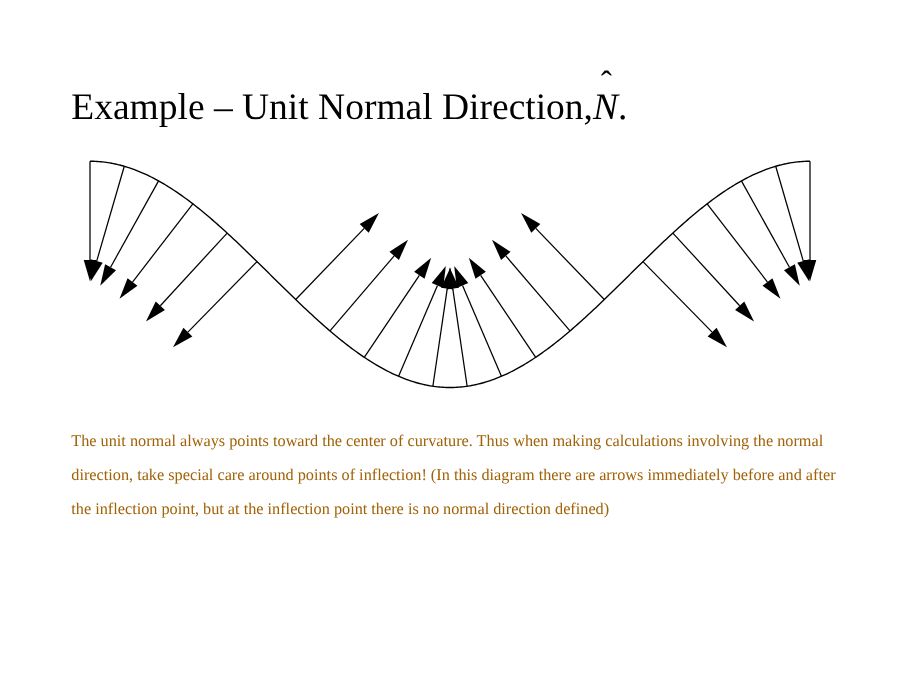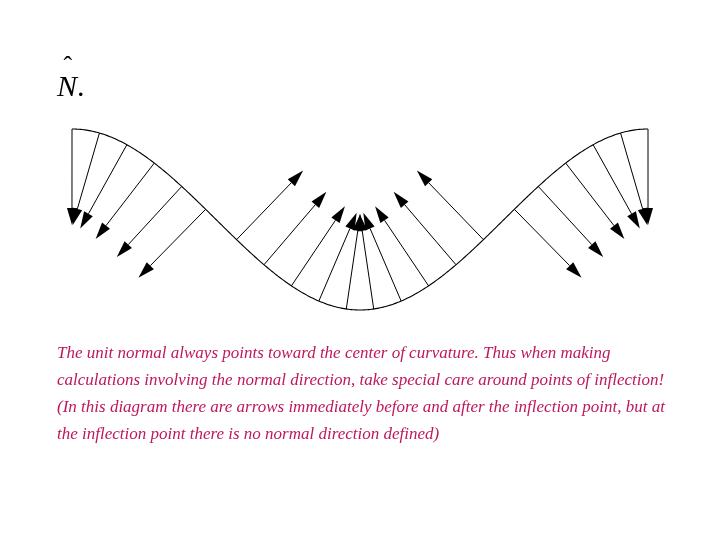--- a/index.html
+++ b/index.html
@@ -56,36 +56,35 @@
     top: 108px;
     width: 720px;
     height: 220px;
   }
   #body-text {
     position: absolute;
     left: 57px;
     top: 339px;
     width: 626px;
     font-family: "Liberation Serif", "DejaVu Serif", serif;
-    font-size: 17px;
+    font-size: 13px;
     line-height: 27px;
-    color: #be185d;
-    font-style: italic;
+    color: #a16207;
   }
   #body-text p {
     margin: 0;
   }
 </style>
 </head>
 <body>
 
 <div id="slide">
 
   <div id="slide-title">
-    <span class="nhat"><span class="hat">ˆ</span><span>N</span></span><span>.</span>
+    <span>Example – Unit Normal Direction,</span><span class="nhat"><span class="hat">ˆ</span><span>N</span></span><span>.</span>
   </div>
 
   <div id="diagram">
     <svg id="diagram-svg" width="720" height="220" viewBox="0 0 720 220">
       <g>
         <path id="curve-path" fill="none" stroke="#000000" stroke-width="1.1" d="M72.00 21.00L73.44 21.01L74.88 21.04L76.32 21.10L77.76 21.18L79.20 21.28L80.64 21.40L82.08 21.55L83.52 21.71L84.96 21.90L86.40 22.11L87.84 22.35L89.28 22.60L90.72 22.88L92.16 23.18L93.60 23.50L95.04 23.84L96.48 24.21L97.92 24.59L99.36 25.00L100.80 25.43L102.24 25.88L103.68 26.35L105.12 26.84L106.56 27.36L108.00 27.89L109.44 28.44L110.88 29.02L112.32 29.61L113.76 30.23L115.20 30.86L116.64 31.52L118.08 32.19L119.52 32.89L120.96 33.60L122.40 34.34L123.84 35.09L125.28 35.86L126.72 36.65L128.16 37.46L129.60 38.28L131.04 39.13L132.48 39.99L133.92 40.87L135.36 41.77L136.80 42.68L138.24 43.61L139.68 44.56L141.12 45.53L142.56 46.51L144.00 47.51L145.44 48.52L146.88 49.55L148.32 50.59L149.76 51.65L151.20 52.72L152.64 53.81L154.08 54.92L155.52 56.03L156.96 57.16L158.40 58.31L159.84 59.46L161.28 60.63L162.72 61.81L164.16 63.01L165.60 64.21L167.04 65.43L168.48 66.66L169.92 67.90L171.36 69.15L172.80 70.41L174.24 71.69L175.68 72.97L177.12 74.26L178.56 75.56L180.00 76.87L181.44 78.18L182.88 79.51L184.32 80.84L185.76 82.19L187.20 83.53L188.64 84.89L190.08 86.25L191.52 87.62L192.96 88.99L194.40 90.37L195.84 91.76L197.28 93.15L198.72 94.54L200.16 95.94L201.60 97.34L203.04 98.75L204.48 100.16L205.92 101.57L207.36 102.98L208.80 104.40L210.24 105.82L211.68 107.24L213.12 108.66L214.56 110.08L216.00 111.50L217.44 112.92L218.88 114.34L220.32 115.76L221.76 117.18L223.20 118.60L224.64 120.02L226.08 121.43L227.52 122.84L228.96 124.25L230.40 125.66L231.84 127.06L233.28 128.46L234.72 129.85L236.16 131.24L237.60 132.63L239.04 134.01L240.48 135.38L241.92 136.75L243.36 138.11L244.80 139.47L246.24 140.81L247.68 142.16L249.12 143.49L250.56 144.82L252.00 146.13L253.44 147.44L254.88 148.74L256.32 150.03L257.76 151.31L259.20 152.59L260.64 153.85L262.08 155.10L263.52 156.34L264.96 157.57L266.40 158.79L267.84 159.99L269.28 161.19L270.72 162.37L272.16 163.54L273.60 164.69L275.04 165.84L276.48 166.97L277.92 168.08L279.36 169.19L280.80 170.28L282.24 171.35L283.68 172.41L285.12 173.45L286.56 174.48L288.00 175.49L289.44 176.49L290.88 177.47L292.32 178.44L293.76 179.39L295.20 180.32L296.64 181.23L298.08 182.13L299.52 183.01L300.96 183.87L302.40 184.72L303.84 185.54L305.28 186.35L306.72 187.14L308.16 187.91L309.60 188.66L311.04 189.40L312.48 190.11L313.92 190.81L315.36 191.48L316.80 192.14L318.24 192.77L319.68 193.39L321.12 193.98L322.56 194.56L324.00 195.11L325.44 195.64L326.88 196.16L328.32 196.65L329.76 197.12L331.20 197.57L332.64 198.00L334.08 198.41L335.52 198.79L336.96 199.16L338.40 199.50L339.84 199.82L341.28 200.12L342.72 200.40L344.16 200.65L345.60 200.89L347.04 201.10L348.48 201.29L349.92 201.45L351.36 201.60L352.80 201.72L354.24 201.82L355.68 201.90L357.12 201.96L358.56 201.99L360.00 202.00L361.44 201.99L362.88 201.96L364.32 201.90L365.76 201.82L367.20 201.72L368.64 201.60L370.08 201.45L371.52 201.29L372.96 201.10L374.40 200.89L375.84 200.65L377.28 200.40L378.72 200.12L380.16 199.82L381.60 199.50L383.04 199.16L384.48 198.79L385.92 198.41L387.36 198.00L388.80 197.57L390.24 197.12L391.68 196.65L393.12 196.16L394.56 195.64L396.00 195.11L397.44 194.56L398.88 193.98L400.32 193.39L401.76 192.77L403.20 192.14L404.64 191.48L406.08 190.81L407.52 190.11L408.96 189.40L410.40 188.66L411.84 187.91L413.28 187.14L414.72 186.35L416.16 185.54L417.60 184.72L419.04 183.87L420.48 183.01L421.92 182.13L423.36 181.23L424.80 180.32L426.24 179.39L427.68 178.44L429.12 177.47L430.56 176.49L432.00 175.49L433.44 174.48L434.88 173.45L436.32 172.41L437.76 171.35L439.20 170.28L440.64 169.19L442.08 168.08L443.52 166.97L444.96 165.84L446.40 164.69L447.84 163.54L449.28 162.37L450.72 161.19L452.16 159.99L453.60 158.79L455.04 157.57L456.48 156.34L457.92 155.10L459.36 153.85L460.80 152.59L462.24 151.31L463.68 150.03L465.12 148.74L466.56 147.44L468.00 146.13L469.44 144.82L470.88 143.49L472.32 142.16L473.76 140.81L475.20 139.47L476.64 138.11L478.08 136.75L479.52 135.38L480.96 134.01L482.40 132.63L483.84 131.24L485.28 129.85L486.72 128.46L488.16 127.06L489.60 125.66L491.04 124.25L492.48 122.84L493.92 121.43L495.36 120.02L496.80 118.60L498.24 117.18L499.68 115.76L501.12 114.34L502.56 112.92L504.00 111.50L505.44 110.08L506.88 108.66L508.32 107.24L509.76 105.82L511.20 104.40L512.64 102.98L514.08 101.57L515.52 100.16L516.96 98.75L518.40 97.34L519.84 95.94L521.28 94.54L522.72 93.15L524.16 91.76L525.60 90.37L527.04 88.99L528.48 87.62L529.92 86.25L531.36 84.89L532.80 83.53L534.24 82.19L535.68 80.84L537.12 79.51L538.56 78.18L540.00 76.87L541.44 75.56L542.88 74.26L544.32 72.97L545.76 71.69L547.20 70.41L548.64 69.15L550.08 67.90L551.52 66.66L552.96 65.43L554.40 64.21L555.84 63.01L557.28 61.81L558.72 60.63L560.16 59.46L561.60 58.31L563.04 57.16L564.48 56.03L565.92 54.92L567.36 53.81L568.80 52.72L570.24 51.65L571.68 50.59L573.12 49.55L574.56 48.52L576.00 47.51L577.44 46.51L578.88 45.53L580.32 44.56L581.76 43.61L583.20 42.68L584.64 41.77L586.08 40.87L587.52 39.99L588.96 39.13L590.40 38.28L591.84 37.46L593.28 36.65L594.72 35.86L596.16 35.09L597.60 34.34L599.04 33.60L600.48 32.89L601.92 32.19L603.36 31.52L604.80 30.86L606.24 30.23L607.68 29.61L609.12 29.02L610.56 28.44L612.00 27.89L613.44 27.36L614.88 26.84L616.32 26.35L617.76 25.88L619.20 25.43L620.64 25.00L622.08 24.59L623.52 24.21L624.96 23.84L626.40 23.50L627.84 23.18L629.28 22.88L630.72 22.60L632.16 22.35L633.60 22.11L635.04 21.90L636.48 21.71L637.92 21.55L639.36 21.40L640.80 21.28L642.24 21.18L643.68 21.10L645.12 21.04L646.56 21.01L648.00 21.00"></path>
       </g>
       <g id="normal-arrows">
           <line x1="72.00" y1="21.00" x2="71.98" y2="100.00" stroke="#000000" stroke-width="1"></line>
           <polygon points="71.97,117.00 66.98,100.00 76.98,100.00" fill="#000000"></polygon>

